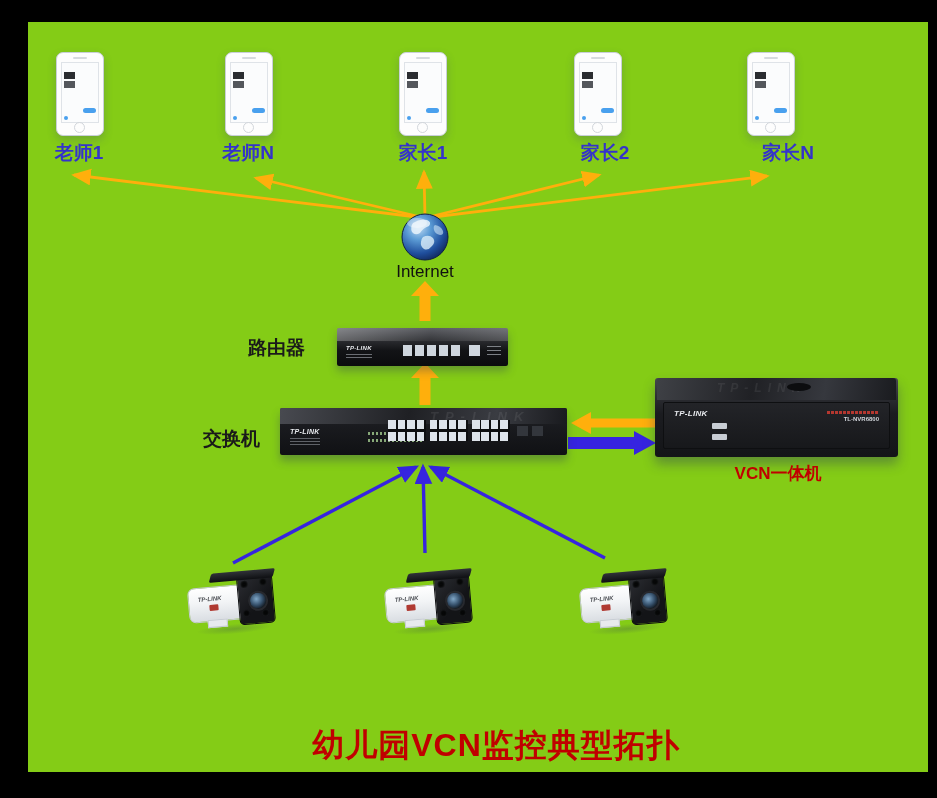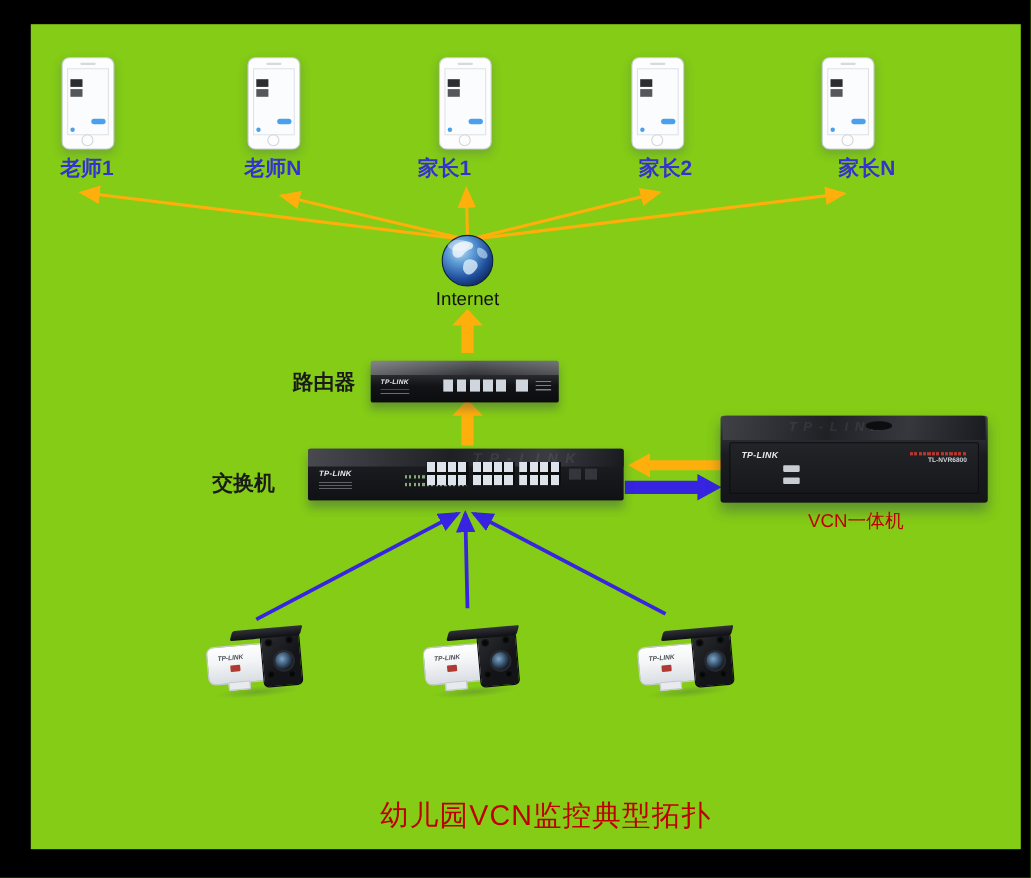--- a/index.html
+++ b/index.html
@@ -105,21 +105,21 @@
   .nvr .brand{left:10px;top:6px;font-size:8px;}
   .nvr .ledlist{position:absolute;left:11px;top:21px;width:20px;height:18px;
     background:repeating-linear-gradient(to bottom,#6f7artransparent 0 0),
                repeating-linear-gradient(to bottom,#70747a 0 2px,transparent 2px 7px);}
   .nvr .usb{position:absolute;left:48px;width:15px;height:6px;background:#c8cdd4;border-radius:1px;}
   .nvr .u1{top:20px;} .nvr .u2{top:31px;}
   .nvr .redline{position:absolute;right:10px;top:8px;width:52px;height:3px;
     background:repeating-linear-gradient(to right,#b4372f 0 3px,transparent 3px 4px);}
   .nvr .model{position:absolute;right:10px;top:13px;font-size:6px;color:#cfd3d8;font-weight:bold;}
   .nvr-label{position:absolute;left:695px;top:440px;width:110px;text-align:center;
-    font-size:17px;font-weight:normal;color:#c00000;}
+    font-size:17px;font-weight:bold;color:#c00000;}
 
   
   .cam{position:absolute;top:550px;width:88px;height:58px;transform:rotate(-5deg);}
   .cam-shadow{position:absolute;left:6px;bottom:-4px;width:76px;height:10px;border-radius:50%;
     background:radial-gradient(closest-side,rgba(50,60,90,.25),rgba(50,60,90,0));}
   .cam-body{position:absolute;left:0;top:13px;width:54px;height:33px;
     background:linear-gradient(180deg,#ffffff 0%,#f2f4f6 45%,#d9dde2 100%);
     border-radius:7px 0 0 7px;border:1px solid #c5cad1;}
   .cam-brand{position:absolute;left:9px;top:8px;font-size:6px;font-weight:bold;font-style:italic;color:#4a4d52;}
   .cam-mark{position:absolute;left:20px;top:17px;width:9px;height:6px;background:#b03a32;border-radius:1px;}
@@ -129,21 +129,21 @@
     background:radial-gradient(circle at 40% 38%,#7fa6c6 0%,#35506b 45%,#0e1318 78%);border:2px solid #27292e;}
   .led{position:absolute;width:7px;height:7px;border-radius:50%;background:#07     0808;
     background:#060707;box-shadow:inset 0 0 2px #2e3136;}
   .l1{left:3px;top:4px;} .l2{left:22px;top:3px;} .l3{left:3px;top:33px;} .l4{left:22px;top:34px;}
   .cam-hood{position:absolute;left:24px;top:0;width:64px;height:9px;border-radius:2px;
     background:linear-gradient(180deg,#303238,#0e0f12);transform:skewX(-20deg);}
   .cam-mount{position:absolute;left:18px;top:46px;width:18px;height:6px;background:#e8eaee;border:1px solid #c5cad1;}
 
   
   .title{position:absolute;left:0;right:0;top:702px;text-align:center;
-    font-size:26px;font-weight:normal;color:#c00000;letter-spacing:1px;margin-left:36px;}
+    font-size:32px;font-weight:bold;color:#c00000;letter-spacing:1px;margin-left:36px;}
 </style>
 </head>
 <body>
 
 <div class="canvas">
 
   <svg class="arrows" viewBox="0 0 884 750">
     <defs>
       <marker id="ao" markerWidth="8" markerHeight="8" refX="6" refY="3" orient="auto">
         <path d="M0,0 L7,3 L0,6 Z" fill="#ffaf0c"></path>
@@ -199,21 +199,21 @@
   <div class="phone" style="left:371px">
     <div class="p-speaker"></div>
     <div class="p-screen">
       <div class="p-thumb t1"></div>
       <div class="p-thumb t2"></div>
       <div class="p-pill"></div>
       <div class="p-dot"></div>
     </div>
     <div class="p-home"></div>
   </div>
-  <div class="phone-label" style="left:331px">家长1</div>
+  <div class="phone-label" style="left:350px">家长1</div>
 
   <div class="phone" style="left:546px">
     <div class="p-speaker"></div>
     <div class="p-screen">
       <div class="p-thumb t1"></div>
       <div class="p-thumb t2"></div>
       <div class="p-pill"></div>
       <div class="p-dot"></div>
     </div>
     <div class="p-home"></div>
@@ -242,31 +242,31 @@
       </radialGradient>
     </defs>
     <circle cx="24" cy="24" r="23" fill="url(#gg)" stroke="#0e1f45" stroke-width="1"></circle>
     <path d="M12 10 q7 -5 14 -3 q5 2 2 6 q-6 2 -9 7 q-5 3 -8 -1 q-2 -5 1 -9 Z" fill="#e9f3fb" opacity="0.85"></path>
     <path d="M22 24 q6 -3 10 1 q3 4 -1 8 q-4 5 -8 3 q-4 -3 -3 -7 q0 -3 2 -5 Z" fill="#dcedf9" opacity="0.8"></path>
     <path d="M34 12 q6 1 8 6 q1 4 -3 4 q-5 -1 -6 -5 q-1 -4 1 -5 Z" fill="#cfe6f7" opacity="0.6"></path>
     <ellipse cx="16" cy="10" rx="10" ry="5" fill="#ffffff" opacity="0.35"></ellipse>
   </svg>
   <div class="internet-label">Internet</div>
 
-  <div class="dev-label" style="left:238px;top:313px;width:62px">路由器</div>
+  <div class="dev-label" style="left:220px;top:313px;width:62px">路由器</div>
   <div class="router">
     <div class="gloss"></div>
     <span class="brand">TP-LINK</span>
     <div class="model-bars"></div>
     <div class="ports5"></div>
     <div class="port1"></div>
     <div class="leds"></div>
   </div>
 
-  <div class="dev-label" style="left:165px;top:404px;width:62px">交换机</div>
+  <div class="dev-label" style="left:175px;top:404px;width:62px">交换机</div>
   <div class="switch">
     <div class="topface">
       <div class="watermark">TP-LINK</div>
     </div>
     <span class="brand">TP-LINK</span>
     <div class="model-bars"></div>
     <div class="ledgrid"></div>
     <div class="sp"></div>
     <div class="pg" style="left:108px"></div>
     <div class="pg" style="left:150px"></div>

